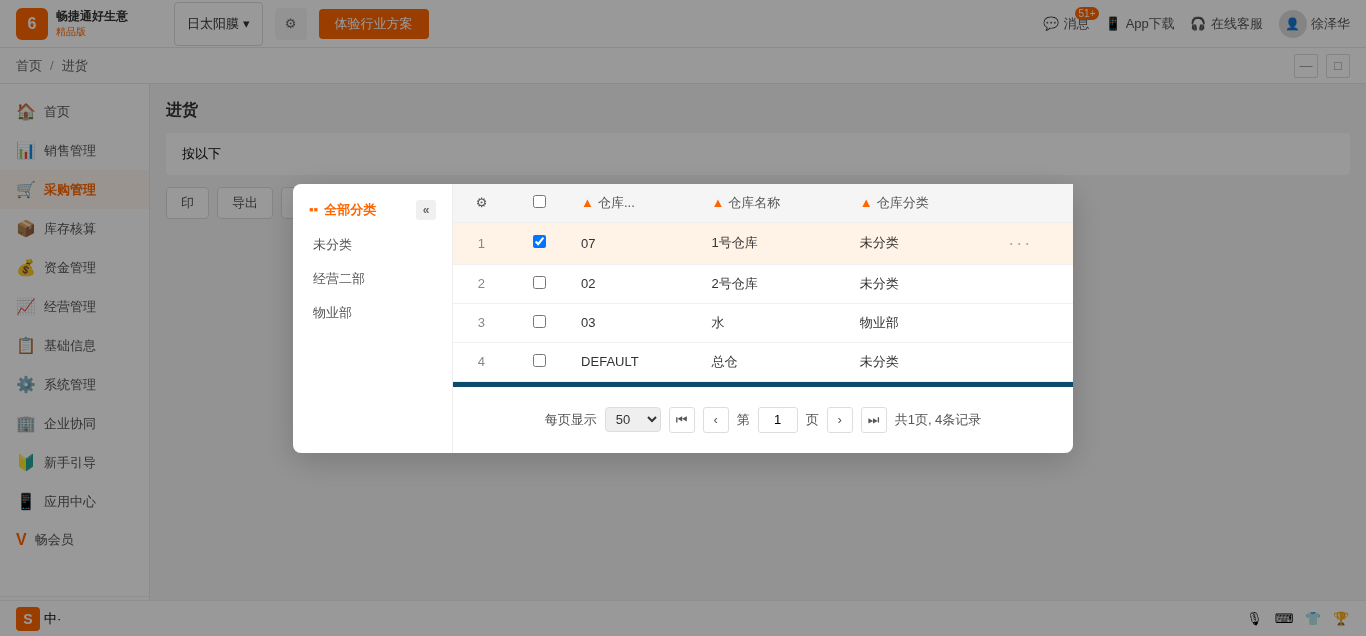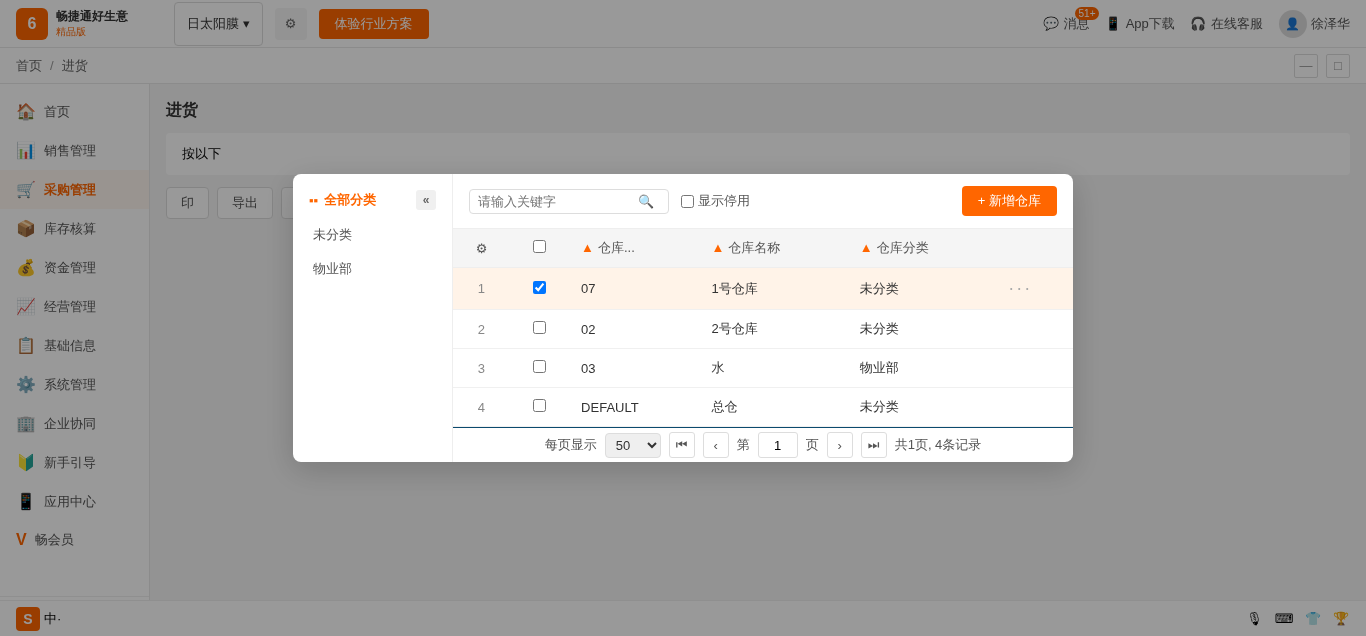--- a/index.html
+++ b/index.html
@@ -208,21 +208,21 @@
     tr.highlighted td { background: #fff3e8; }
     .row-num { color: #888; text-align: center; }
     .row-checkbox { text-align: center; }
     .th-center { text-align: center; }
     .col-setting { text-align: center; }
     .sort-icon { color: #f60; margin-right: 4px; }
     .action-dots { color: #aaa; font-size: 18px; cursor: pointer; letter-spacing: 2px; }
 
     
     .modal-pagination {
-      padding: 4px 16px; border-top: 1px solid #0c4a6e;
+      padding: 20px 16px; border-top: 5px solid #0c4a6e;
       display: flex; align-items: center; justify-content: center; gap: 8px;
       font-size: 13px; color: #555;
     }
     .page-size-select {
       border: 1px solid #ddd; border-radius: 4px; padding: 3px 6px;
       font-size: 13px; color: #333;
     }
     .page-nav-btn {
       width: 26px; height: 26px; border: 1px solid #ddd; border-radius: 3px;
       display: flex; align-items: center; justify-content: center;
@@ -387,36 +387,26 @@
 
     <div class="modal-body">
 
       <div class="modal-left">
         <div class="category-header">
           <span>▪▪</span>
           <span>全部分类</span>
           <div class="collapse-btn">«</div>
         </div>
         <div class="category-item">未分类</div>
+        <div class="category-item">经营二部</div>
         <div class="category-item">物业部</div>
       </div>
 
       <div class="modal-right">
 
-        <div class="modal-search-bar">
-          <div class="search-input-wrap">
-            <input type="text" placeholder="请输入关键字" style="">
-            <span style="color:#aaa;">🔍</span>
-          </div>
-          <label class="show-disabled">
-            <input type="checkbox" style="">
-            <span>显示停用</span>
-          </label>
-          <button class="add-warehouse-btn">+ 新增仓库</button>
-        </div>
 
         <div class="modal-table-wrap">
           <table>
             <thead>
               <tr>
                 <th class="col-setting th-center">⚙</th>
                 <th class="th-center"><input type="checkbox" style=""></th>
                 <th><span class="sort-icon">▲</span><span>仓库...</span></th>
                 <th><span class="sort-icon">▲</span><span>仓库名称</span></th>
                 <th><span class="sort-icon">▲</span><span>仓库分类</span></th>

